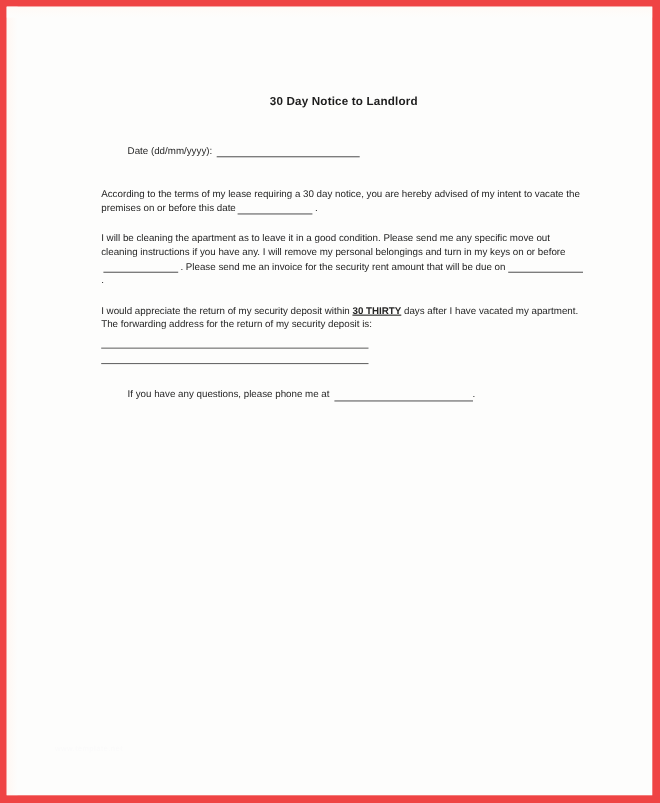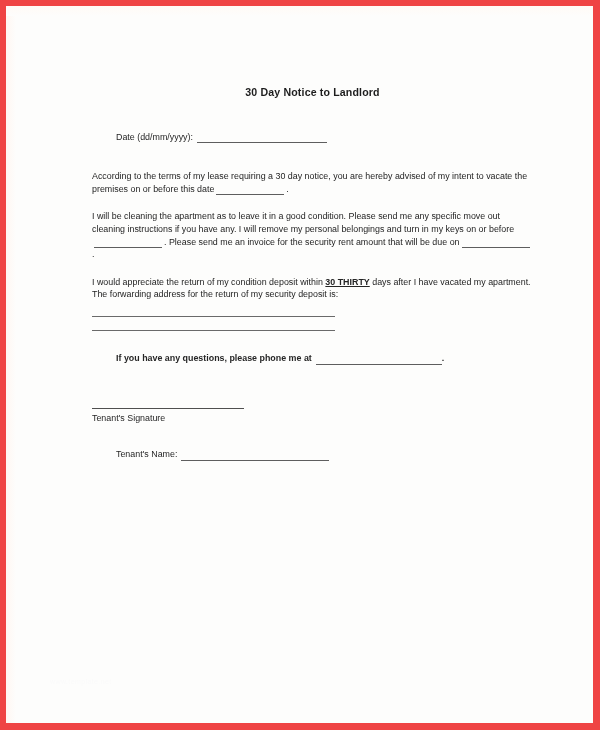--- a/index.html
+++ b/index.html
@@ -114,21 +114,21 @@
     margin: 0 0 15px 0;
     text-align: left;
   }
   .para.first { margin-top: 27px; }
 
   .bold { font-weight: bold; text-decoration: underline; }
 
   .fwd-lines { margin-top: 10px; }
   .fwd-lines .rule-block { margin-bottom: 13px; }
 
-  .phone-row { margin-top: 21px; font-weight: bold; }
+  .phone-row { margin-top: 21px; }
 
   .sig-block { margin-top: 43px; }
   .sig-rule {
     border-bottom: 1px solid #4f4f4f;
     width: 152px;
     height: 0;
     margin-bottom: 3px;
   }
   .sig-caption { color: #262626; }
 
@@ -169,41 +169,33 @@
 
       <p class="para first">
         <span>According to the terms of my lease requiring a 30 day notice, you are hereby advised of my intent to vacate the premises on or before this date</span><span class="blank"></span><span>.</span>
       </p>
 
       <p class="para">
         <span>I will be cleaning the apartment as to leave it in a good condition. Please send me any specific move out cleaning instructions if you have any. I will remove my personal belongings and turn in my keys on or before</span><span class="blank"></span><span>. Please send me an invoice for the security rent amount that will be due on</span><span class="blank"></span><span>.</span>
       </p>
 
       <p class="para">
-        <span>I would appreciate the return of my condition deposit within</span>
+        <span>I would appreciate the return of my security deposit within</span>
         <span class="bold">30 THIRTY</span>
         <span>days after I have vacated my apartment. The forwarding address for the return of my security deposit is:</span>
       </p>
 
       <div class="fwd-lines">
         <div class="rule-block"></div>
         <div class="rule-block"></div>
       </div>
 
       <div class="phone-row">
         <span class="field-label">If you have any questions, please phone me at</span><span class="rule-inline rule-w-phone"></span><span>.</span>
       </div>
 
-      <div class="sig-block">
-        <div class="sig-rule"></div>
-        <div class="sig-caption">Tenant's Signature</div>
-
-        <div class="tname-row">
-          <span class="field-label">Tenant's Name:</span><span class="rule-inline rule-w-tname"></span>
-        </div>
-      </div>
 
     </div>
 
     <div class="watermark">www.template.net</div>
 
   </div>
 </div>
 
 </body></html>

